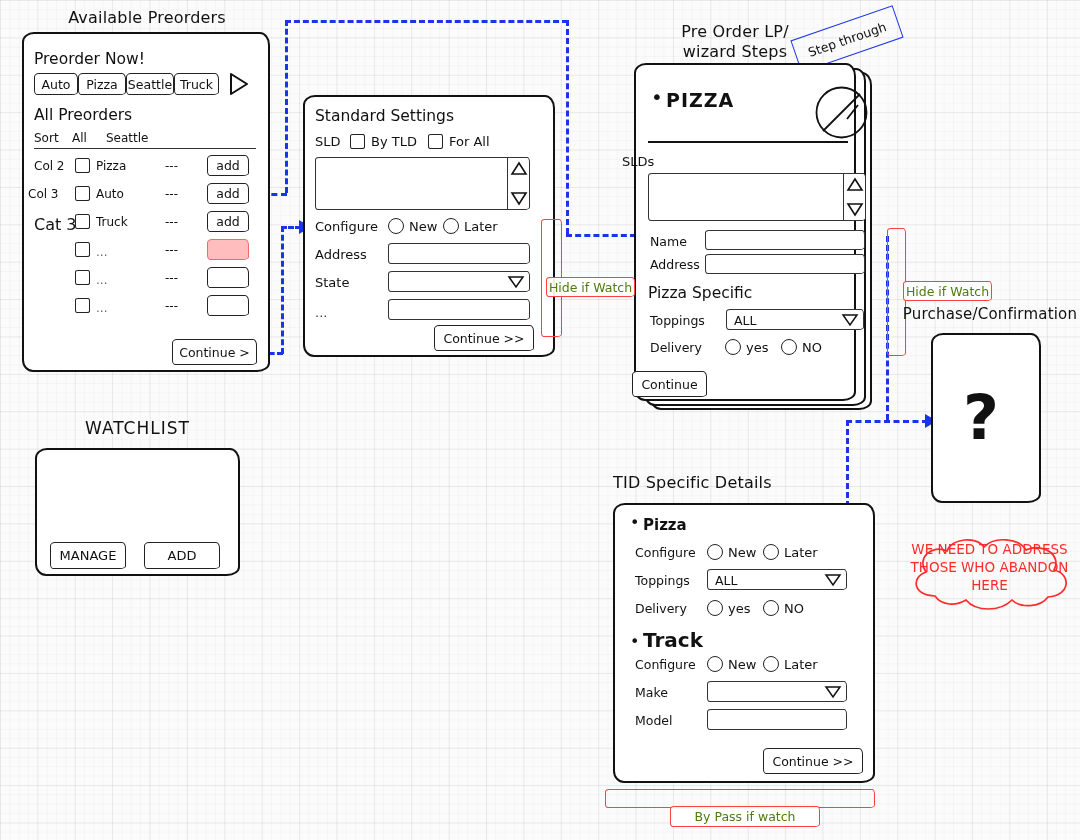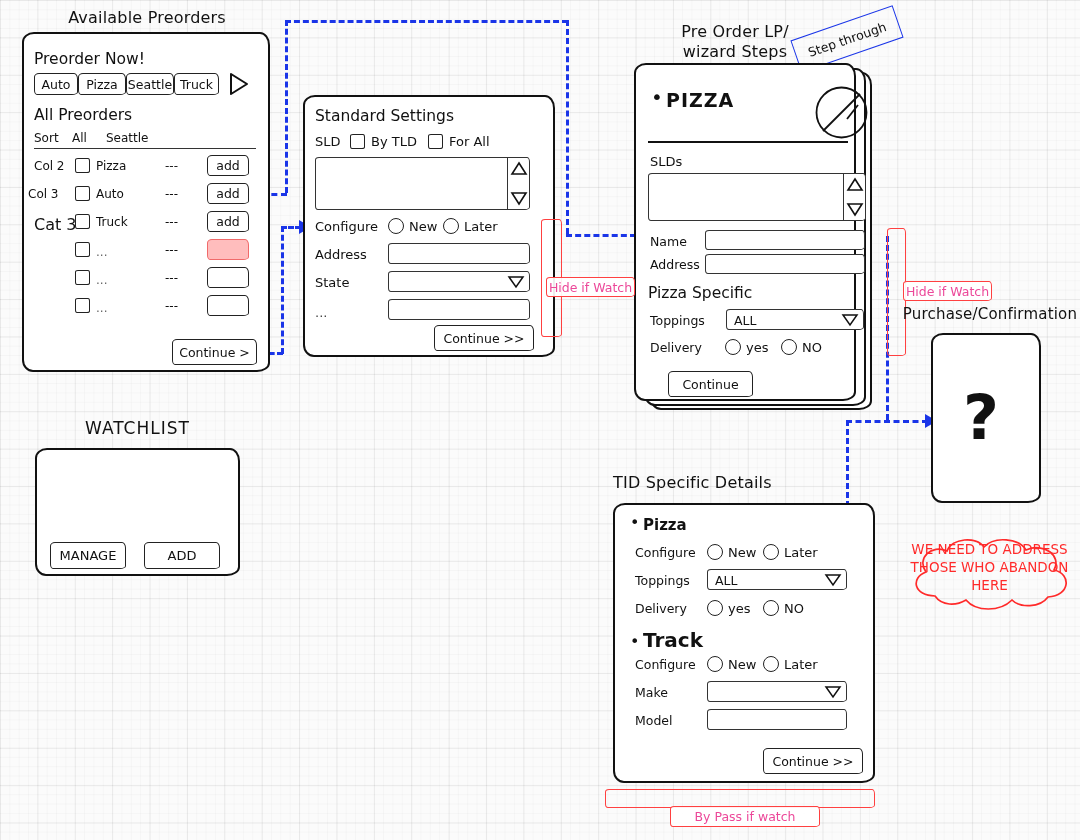--- a/index.html
+++ b/index.html
@@ -84,21 +84,21 @@
   }
   .tri-up { top:4px; border-bottom:10px solid transparent; }
   .tri-dn { bottom:4px; border-top:10px solid transparent; }
 
   
   .redbox {
     position:absolute;
     border:1.6px solid #ff4040; background:rgba(255,255,255,0.92);
     border-radius:4px 3px 5px 3px / 3px 5px 3px 4px;
     display:flex;align-items:center;justify-content:center;
-    font-size:12.5px;color:#ec4899;white-space:nowrap;text-align:center;
+    font-size:12.5px;color:#4d7c0f;white-space:nowrap;text-align:center;
   }
   .redbox.empty { background:transparent; }
   .redtext {
     position:absolute; color:#ff2a2a; font-size:13.5px; text-align:center; line-height:1.15;
   }
 
   
   .bluebox {
     position:absolute;border:1.6px solid #1a35e8;background:transparent;
     display:flex;align-items:center;justify-content:center;
@@ -258,21 +258,21 @@
   <div class="circle-x" style="left:814px; top:85px;">
     <svg width="55" height="55" viewBox="0 0 55 55">
       <circle cx="27.5" cy="27.5" r="25" fill="none" stroke="#111" stroke-width="1.8"></circle>
       <line x1="9" y1="46" x2="46" y2="9" stroke="#111" stroke-width="1.8"></line>
       <line x1="33" y1="34" x2="44" y2="20" stroke="#111" stroke-width="1.8"></line>
     </svg>
   </div>
 
   <div class="hr" style="left:648px; top:141px; width:200px;"></div>
 
-  <div class="lbl" style="left:650px; top:154px;text-align:right;">SLDs</div>
+  <div class="lbl" style="left:622px; top:154px;text-align:right;">SLDs</div>
   <div class="scrollbox" style="left:648px; top:173px; width:218px; height:48px;">
     <div class="scrollbar">
       <div class="tri-up">
         <svg width="16" height="13" viewBox="0 0 16 13" style="position:absolute;left:-8px;top:0;">
             <path d="M8 1 L15 12 L1 12 Z" fill="none" stroke="#111" stroke-width="1.6"></path>
           </svg>
       </div>
       <div class="tri-dn">
         <svg width="16" height="13" viewBox="0 0 16 13" style="position:absolute;left:-8px;bottom:0;">
             <path d="M8 12 L15 1 L1 1 Z" fill="none" stroke="#111" stroke-width="1.6"></path>
@@ -296,21 +296,21 @@
         <path d="M1 1 L15 1 L8 11 Z" fill="none" stroke="#111" stroke-width="1.5"></path>
       </svg>
   </div>
 
   <div class="lbl" style="left:650px; top:340px; font-size:12.5px;">Delivery</div>
   <div class="rb" style="left:725px; top:339px;"></div>
   <div class="lbl" style="left:746px; top:340px;">yes</div>
   <div class="rb" style="left:781px; top:339px;"></div>
   <div class="lbl" style="left:802px; top:340px;">NO</div>
 
-  <div class="btn" style="left:668px; top:371px; width:85px; height:26px;">Continue</div>
+  <div class="btn" style="left:632px; top:371px; width:75px; height:26px;">Continue</div>
 
   <div class="redbox empty" style="left:541px; top:219px; width:21px; height:118px;"></div>
   <div class="redbox" style="left:546px; top:277px; width:89px; height:20px;">Hide if Watch</div>
 
   <div class="redbox empty" style="left:887px; top:228px; width:19px; height:128px;"></div>
   <div class="redbox" style="left:903px; top:281px; width:89px; height:20px;">Hide if Watch</div>
 
   <div class="sk-title" style="left:900px; top:305px; width:180px; font-size:15px;">Purchase/Confirmation</div>
   <div class="panel" style="left:931px; top:333px; width:110px; height:170px;"></div>
   <div class="lbl" style="left:963px; top:387px; font-size:62px; font-weight:bold; line-height:62px;">?</div>

